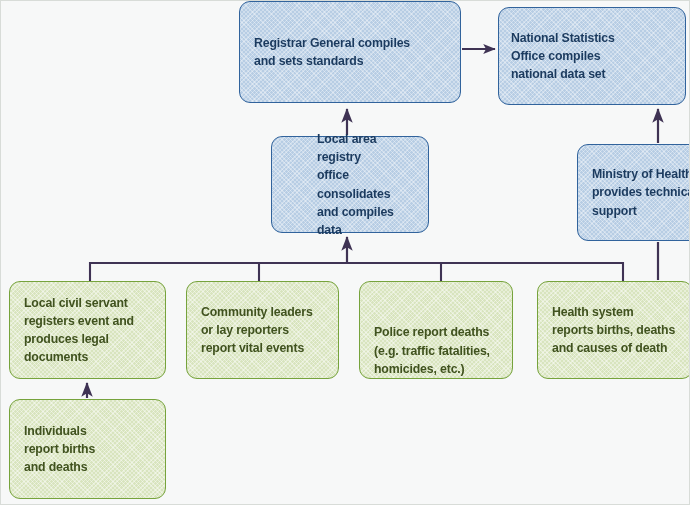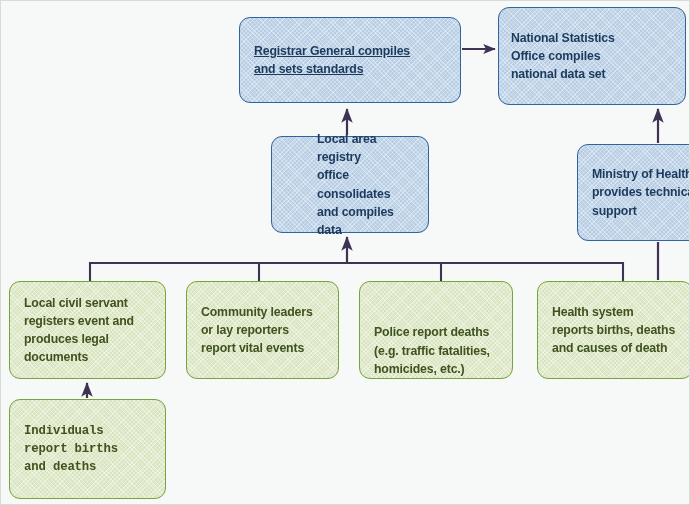--- a/index.html
+++ b/index.html
@@ -56,29 +56,29 @@
   }
   .node.green {
     background-color: #d8e4be;
     background-image:
       repeating-linear-gradient(45deg, rgba(255,255,255,0.40) 0 1px, rgba(255,255,255,0) 1px 3px),
       repeating-linear-gradient(-45deg, rgba(255,255,255,0.40) 0 1px, rgba(255,255,255,0) 1px 3px);
     border: 1.8px solid #76a33c;
     color: #40521f;
   }
   
-  #node-registrar-general   { left: 238px; top:   16px; width: 222px; height:  86px; text-decoration: underline; }
+  #node-registrar-general   { left: 238px; top:   0; width: 222px; height:  102px; }
   #node-national-statistics { left: 497px; top:   6px; width: 188px; height:  98px; padding-left: 12px; }
   #node-local-registry      { left: 270px; top: 135px; width: 158px; height:  97px; padding-left: 45px; }
   #node-ministry-health     { left: 528px; top: 143px; width: 136px; height:  97px; margin-left: 48px; }
   #node-local-civil-servant { left:   8px; top: 280px; width: 157px; height:  98px; }
   #node-community-leaders   { left: 185px; top: 280px; width: 153px; height:  98px; }
   #node-police-report       { left: 358px; top: 280px; width: 154px; height:  98px; align-items: flex-end; }
   #node-health-system       { left: 536px; top: 280px; width: 156px; height:  98px; }
-  #node-individuals         { left:   8px; top: 398px; width: 157px; height: 100px; font-family: Liberation Mono, monospace; }
+  #node-individuals         { left:   8px; top: 398px; width: 157px; height: 100px; }
 </style>
 </head>
 <body>
 
 <div id="canvas">
 
   <svg id="connectors" viewBox="0 0 690 505">
     <defs>
       <marker id="arrowhead" markerWidth="7" markerHeight="7" refX="6.2" refY="3" orient="auto" markerUnits="strokeWidth">
         <path d="M0,0.4 L6.6,3 L0,5.6 L1.5,3 Z" fill="#3f3354"></path>

